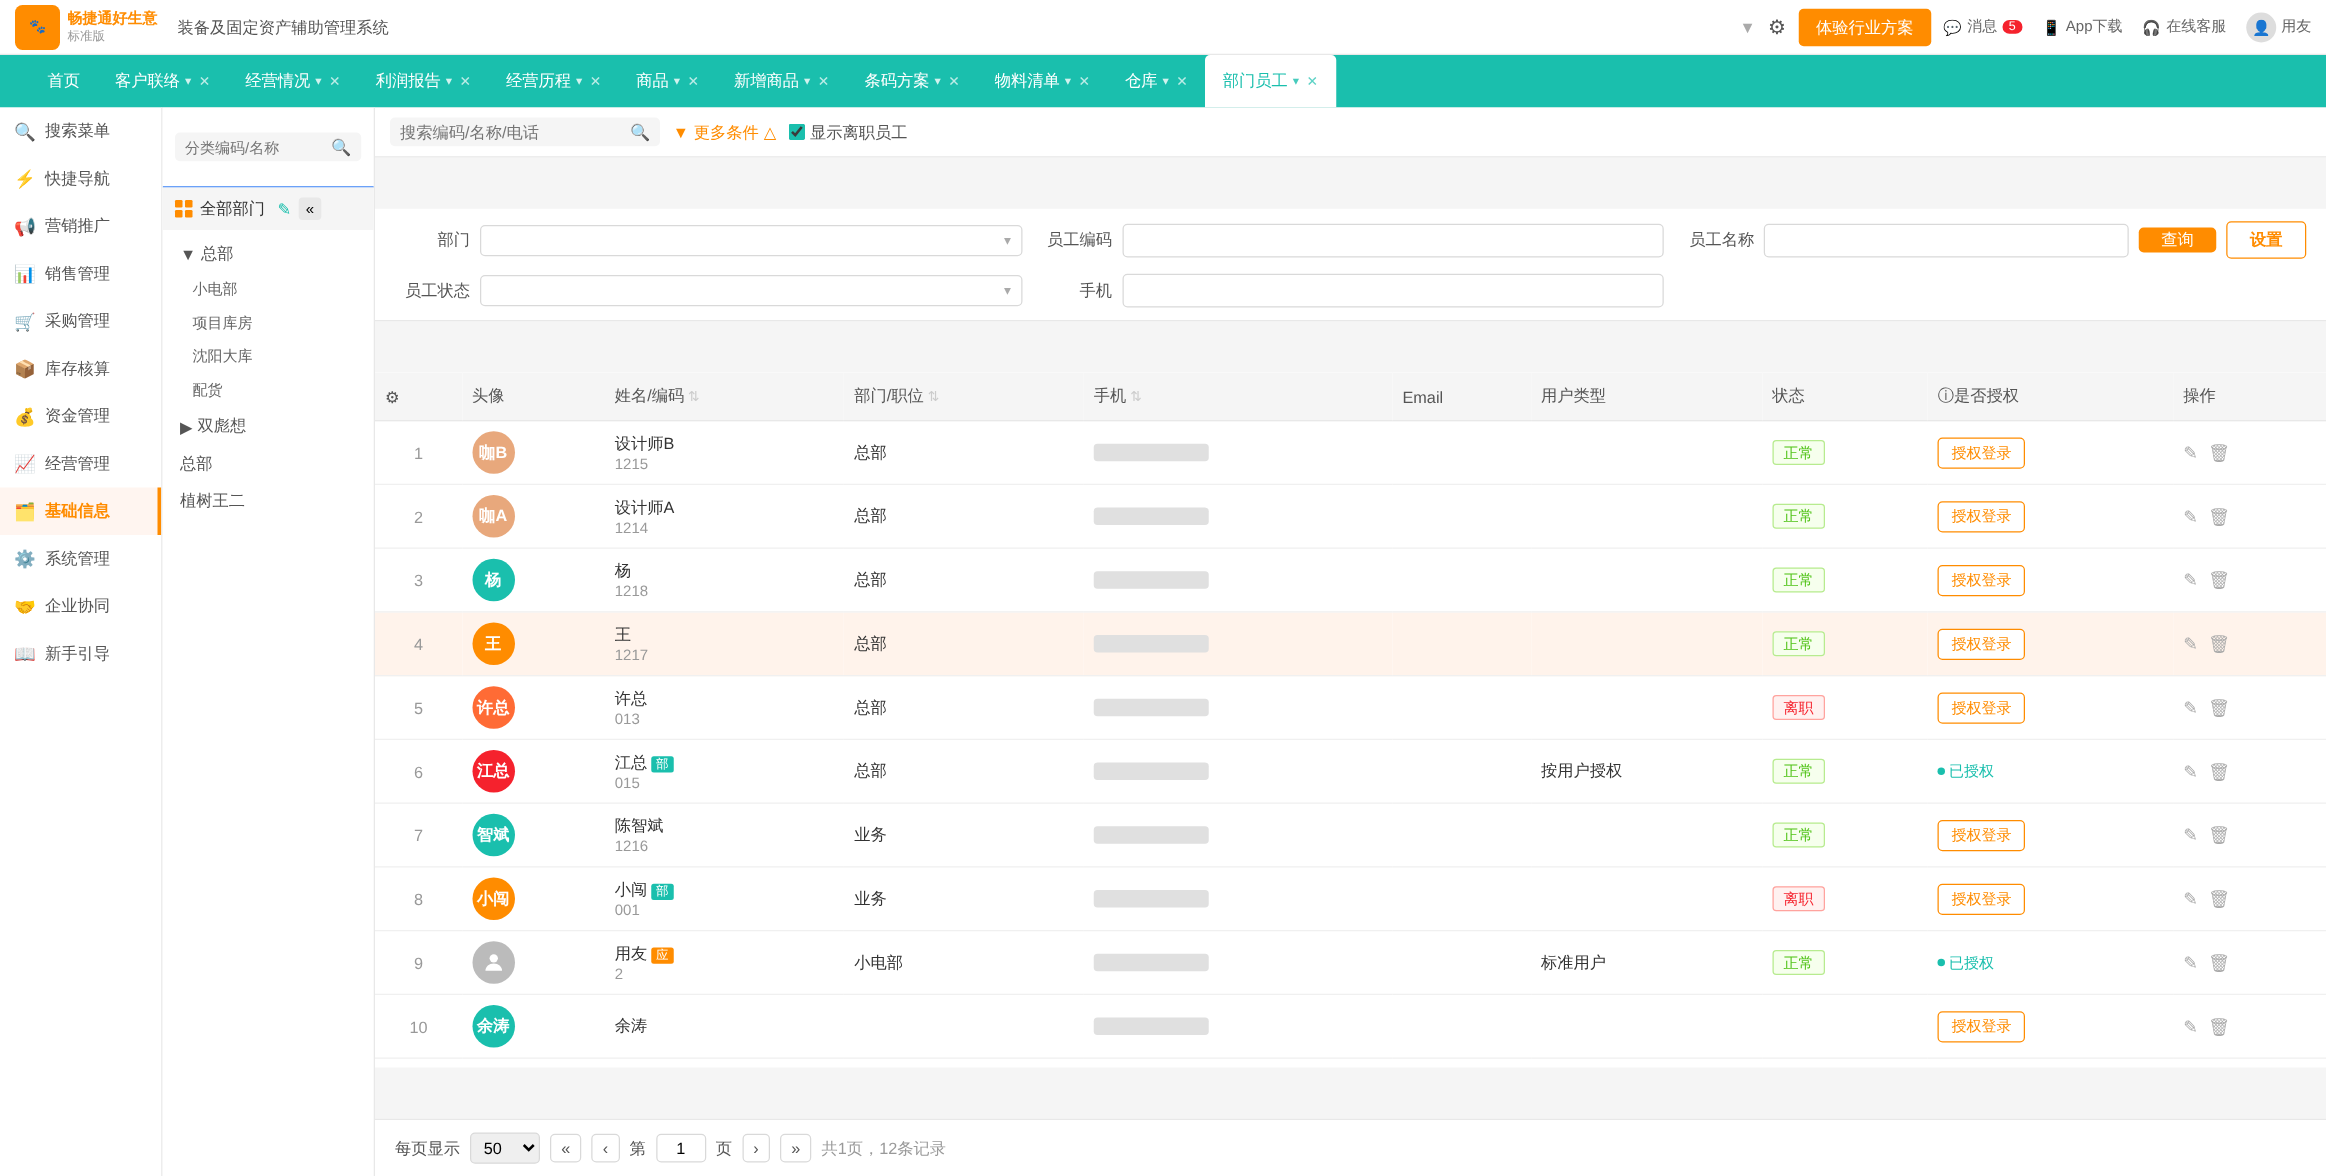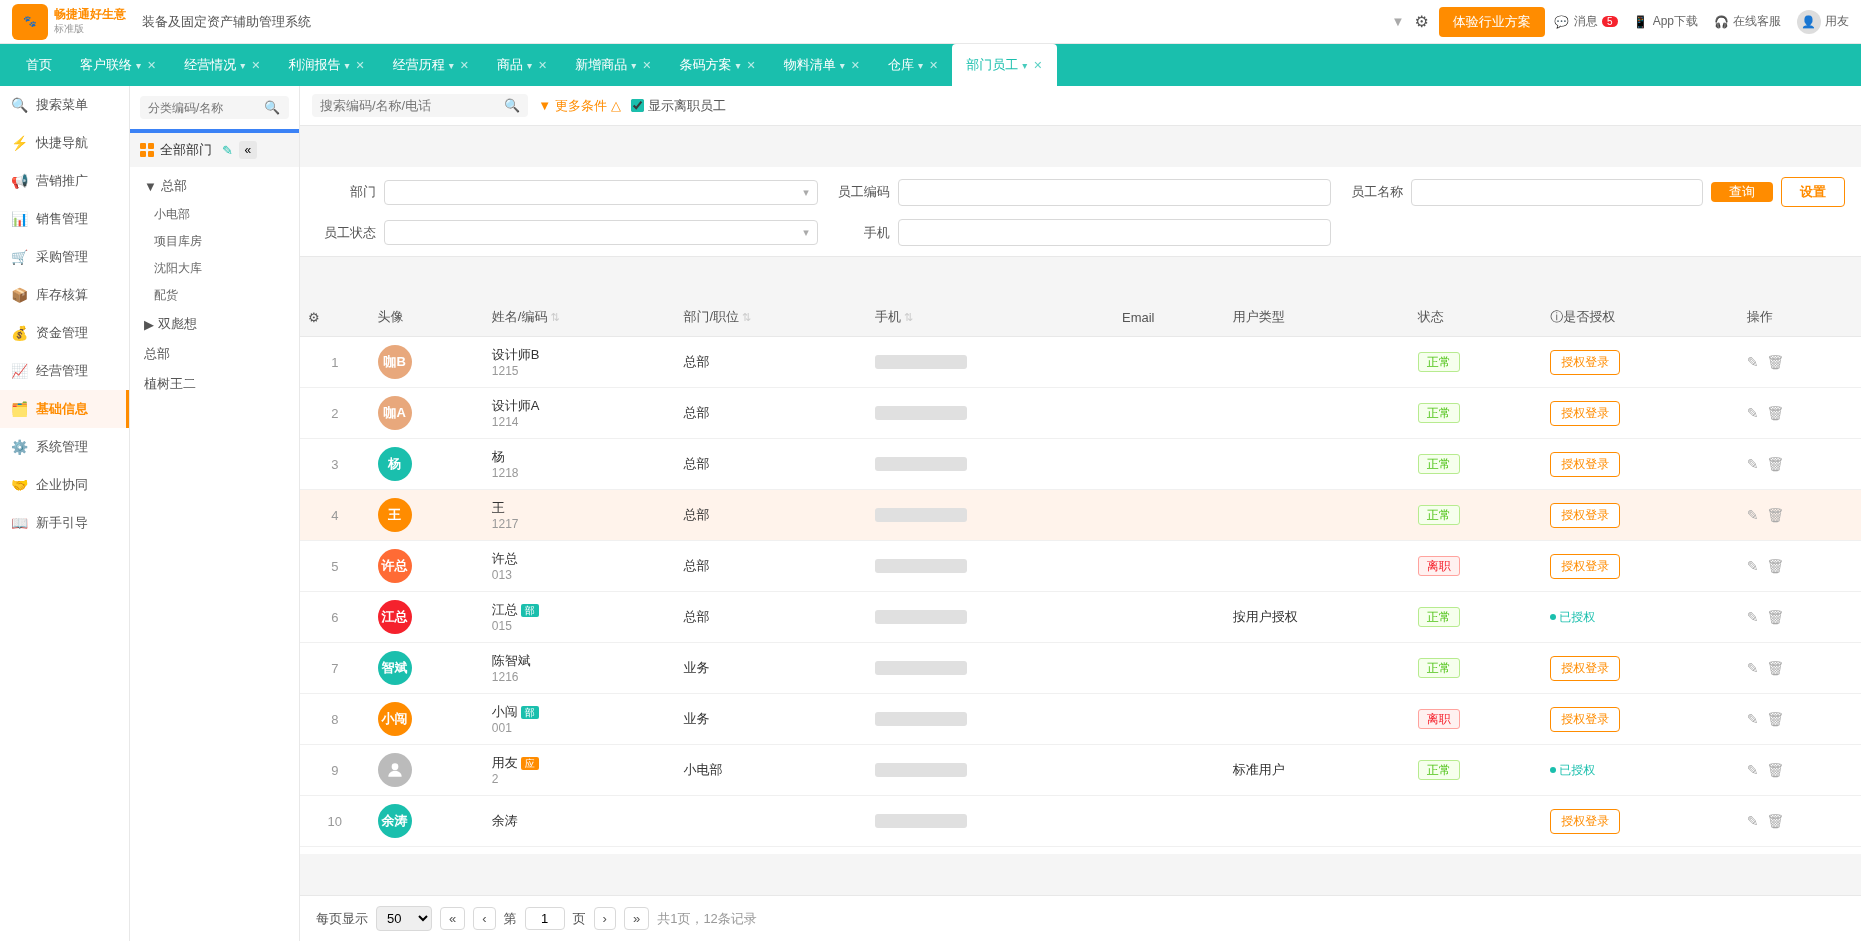--- a/index.html
+++ b/index.html
@@ -11,21 +11,21 @@
     .logo-icon { width: 36px; height: 36px; background: #ff8c00; border-radius: 6px; display: flex; align-items: center; justify-content: center; color: #fff; font-size: 10px; font-weight: bold; }
     .logo-text { font-size: 12px; color: #ff8c00; font-weight: bold; line-height: 1.2; }
     .logo-sub { font-size: 10px; color: #999; }
     .sys-title { font-size: 13px; color: #555; flex: 1; }
     .top-bar-right { display: flex; align-items: center; gap: 16px; margin-left: auto; }
     .top-right-item { display: flex; align-items: center; gap: 4px; font-size: 12px; color: #666; cursor: pointer; }
     .badge { background: #f5222d; color: #fff; border-radius: 10px; padding: 0 4px; font-size: 10px; min-width: 16px; text-align: center; }
     .try-btn { background: #ff8c00; color: #fff; border: none; padding: 6px 14px; border-radius: 4px; font-size: 13px; cursor: pointer; }
 
     
-    .nav-tabs { display: flex; align-items: center; background: #1abfad; height: 42px; padding: 0 12px; gap: 0; overflow-x: auto; }
+    .nav-tabs { display: flex; align-items: center; background: #1abfad; height: 42px; padding: 0 24px; gap: 0; overflow-x: auto; }
     .nav-tab { display: flex; align-items: center; padding: 0 14px; height: 42px; color: #fff; font-size: 13px; cursor: pointer; white-space: nowrap; border-radius: 0; gap: 4px; }
     .nav-tab.active { background: #fff; color: #1abfad; border-radius: 4px 4px 0 0; }
     .nav-tab .close-x { font-size: 11px; opacity: 0.7; margin-left: 2px; }
     .nav-tab .arrow { font-size: 10px; opacity: 0.8; }
 
     
     .main-layout { display: flex; height: calc(100vh - 86px); }
 
     
     .sidebar { width: 130px; background: #fff; border-right: 1px solid #e8e8e8; overflow-y: auto; flex-shrink: 0; }
@@ -34,21 +34,21 @@
     .sidebar-icon { width: 16px; height: 16px; display: flex; align-items: center; justify-content: center; font-size: 14px; }
 
     
     .content { flex: 1; display: flex; flex-direction: column; overflow: hidden; background: #f5f5f5; }
 
     
     .dept-emp-layout { display: flex; height: 100%; }
 
     
     .dept-tree { width: 170px; background: #fff; border-right: 1px solid #e8e8e8; flex-shrink: 0; overflow-y: auto; }
-    .dept-tree-header { display: flex; align-items: flex-end; padding: 10px 10px; gap: 6px; border-bottom: 4px solid #3b82f6; }
+    .dept-tree-header { display: flex; align-items: flex-end; padding: 20px 10px; gap: 6px; border-bottom: 1px solid #3b82f6; }
     .dept-search { display: flex; align-items: center; background: #f5f5f5; border-radius: 4px; padding: 4px 8px; flex: 1; gap: 4px; }
     .dept-search input { border: none; background: transparent; font-size: 12px; outline: none; width: 100%; }
     .dept-all { display: flex; align-items: center; padding: 8px 10px; gap: 6px; cursor: pointer; font-size: 13px; color: #333; background: #f5f5f5; }
     .dept-all .dept-icon-grid { display: grid; grid-template-columns: 1fr 1fr; gap: 2px; width: 14px; height: 14px; }
     .dept-all .dot { width: 6px; height: 6px; background: #ff8c00; border-radius: 1px; }
     .collapse-btn { background: #e8e8e8; border: none; width: 18px; height: 18px; border-radius: 3px; cursor: pointer; font-size: 12px; display: flex; align-items: center; justify-content: center; }
     .dept-tree-body { padding: 4px 0; }
     .dept-node { padding: 6px 10px 6px 14px; cursor: pointer; font-size: 13px; color: #555; display: flex; align-items: center; gap: 4px; }
     .dept-child { padding: 5px 10px 5px 24px; cursor: pointer; font-size: 12px; color: #666; }
 

